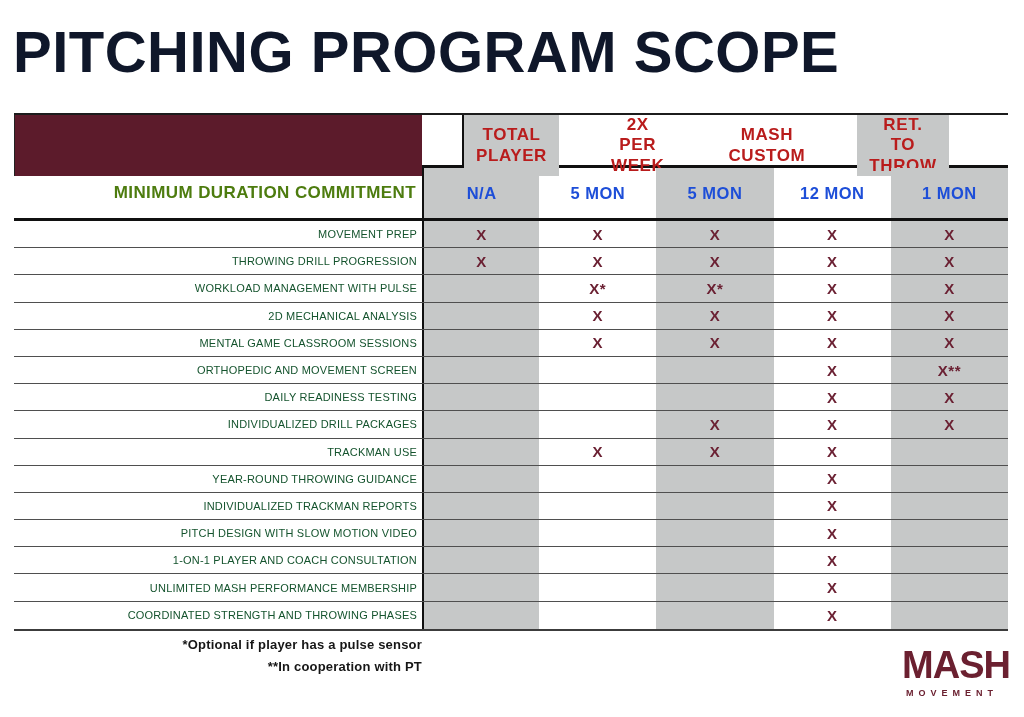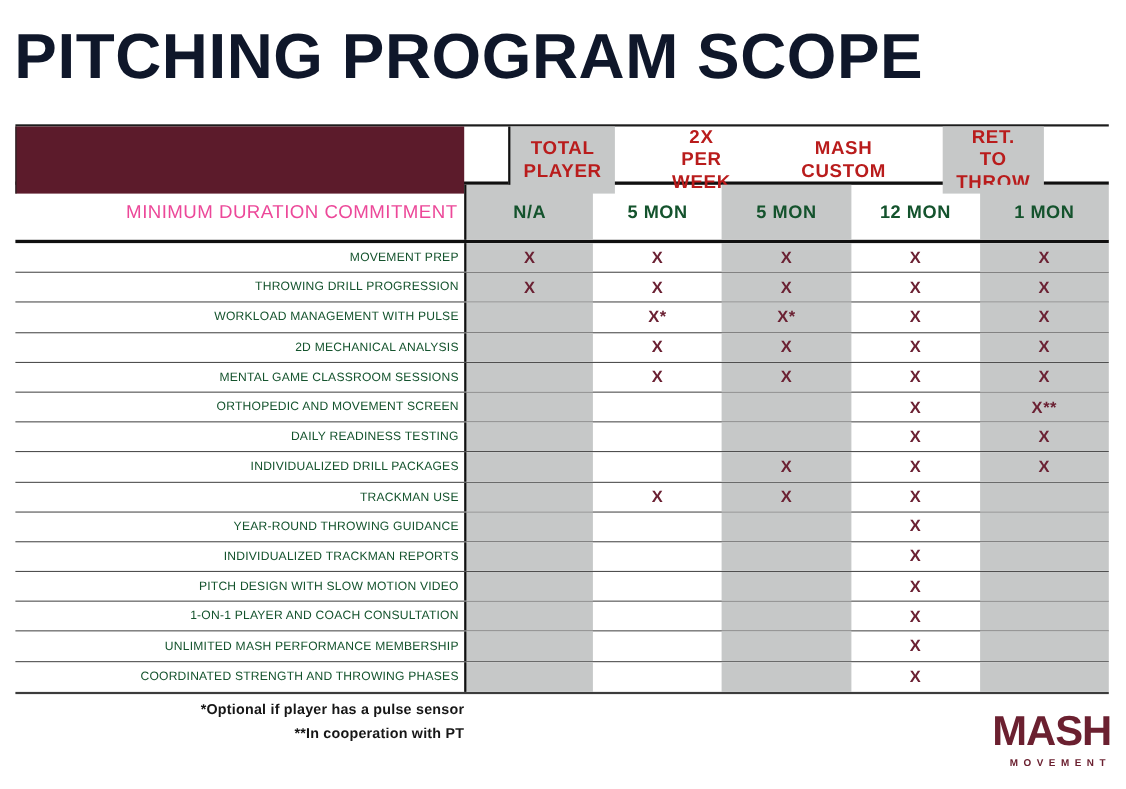--- a/index.html
+++ b/index.html
@@ -36,46 +36,46 @@
   .maroon-block { background: #5C1B2B; border-left: 1px solid #222; }
   .head-cell {
     display: flex; align-items: center; justify-content: center;
     text-align: center;
     font-weight: bold; font-size: 17px; letter-spacing: 0.6px;
     line-height: 1.2; color: #b91c1c; padding: 0 12px; margin-left: 40px;
   }
   .duration-row { height: 53px; border-bottom: 3px solid #101010; }
   .duration-label {
     display: flex; align-items: center; justify-content: flex-end;
-    font-weight: normal; font-size: 17px; letter-spacing: 0.4px;
-    color: #ec4899; padding-right: 6px; white-space: nowrap; text-align: right;
+    font-weight: bold; font-size: 17px; letter-spacing: 0.4px;
+    color: #4d7c0f; padding-right: 6px; white-space: nowrap; text-align: right;
   }
   .duration-value {
     display: flex; align-items: center; justify-content: center;
-    font-weight: bold; font-size: 16.5px; letter-spacing: 0.5px; color: #14532d;
+    font-weight: bold; font-size: 16.5px; letter-spacing: 0.5px; color: #1d4ed8;
   }
   .body-row { height: 27.2px; border-bottom: 1.4px solid #4f4f4f; }
   .body-row:last-child { border-bottom: none; }
   .row-label {
     display: flex; align-items: center; justify-content: flex-end;
     font-size: 11px; letter-spacing: 0.2px; color: #14532d;
     padding-right: 5px; white-space: nowrap;
   }
   .mark-cell {
     display: flex; align-items: center; justify-content: center;
     color: #6B2133; font-weight: 600; font-size: 15px; letter-spacing: 0.5px;
   }
   .first-data { border-left: 2.5px solid #101010; }
   .tint-gray { background: #C6C8C8; }
   .footnotes {
     position: absolute; top: 634px; right: 602px;
     text-align: right; font-size: 13px; font-weight: bold;
     color: #161616; line-height: 22px; letter-spacing: 0.2px;
   }
-  .logo { position: absolute; top: 646px; right: 14px; text-align: right; color: #6B2030; }
+  .logo { position: absolute; top: 646px; right: 14px; text-align: left; color: #6B2030; }
   .logo-name { font-size: 38px; font-weight: 900; letter-spacing: -1px; line-height: 1; }
   .logo-sub { font-size: 9px; font-weight: bold; letter-spacing: 5px; margin-top: 4px; padding-left: 4px; }
 </style>
 </head>
 <body>
 
 <div class="title">PITCHING PROGRAM SCOPE</div>
 
 <div class="table">
   <div class="row header-row">

